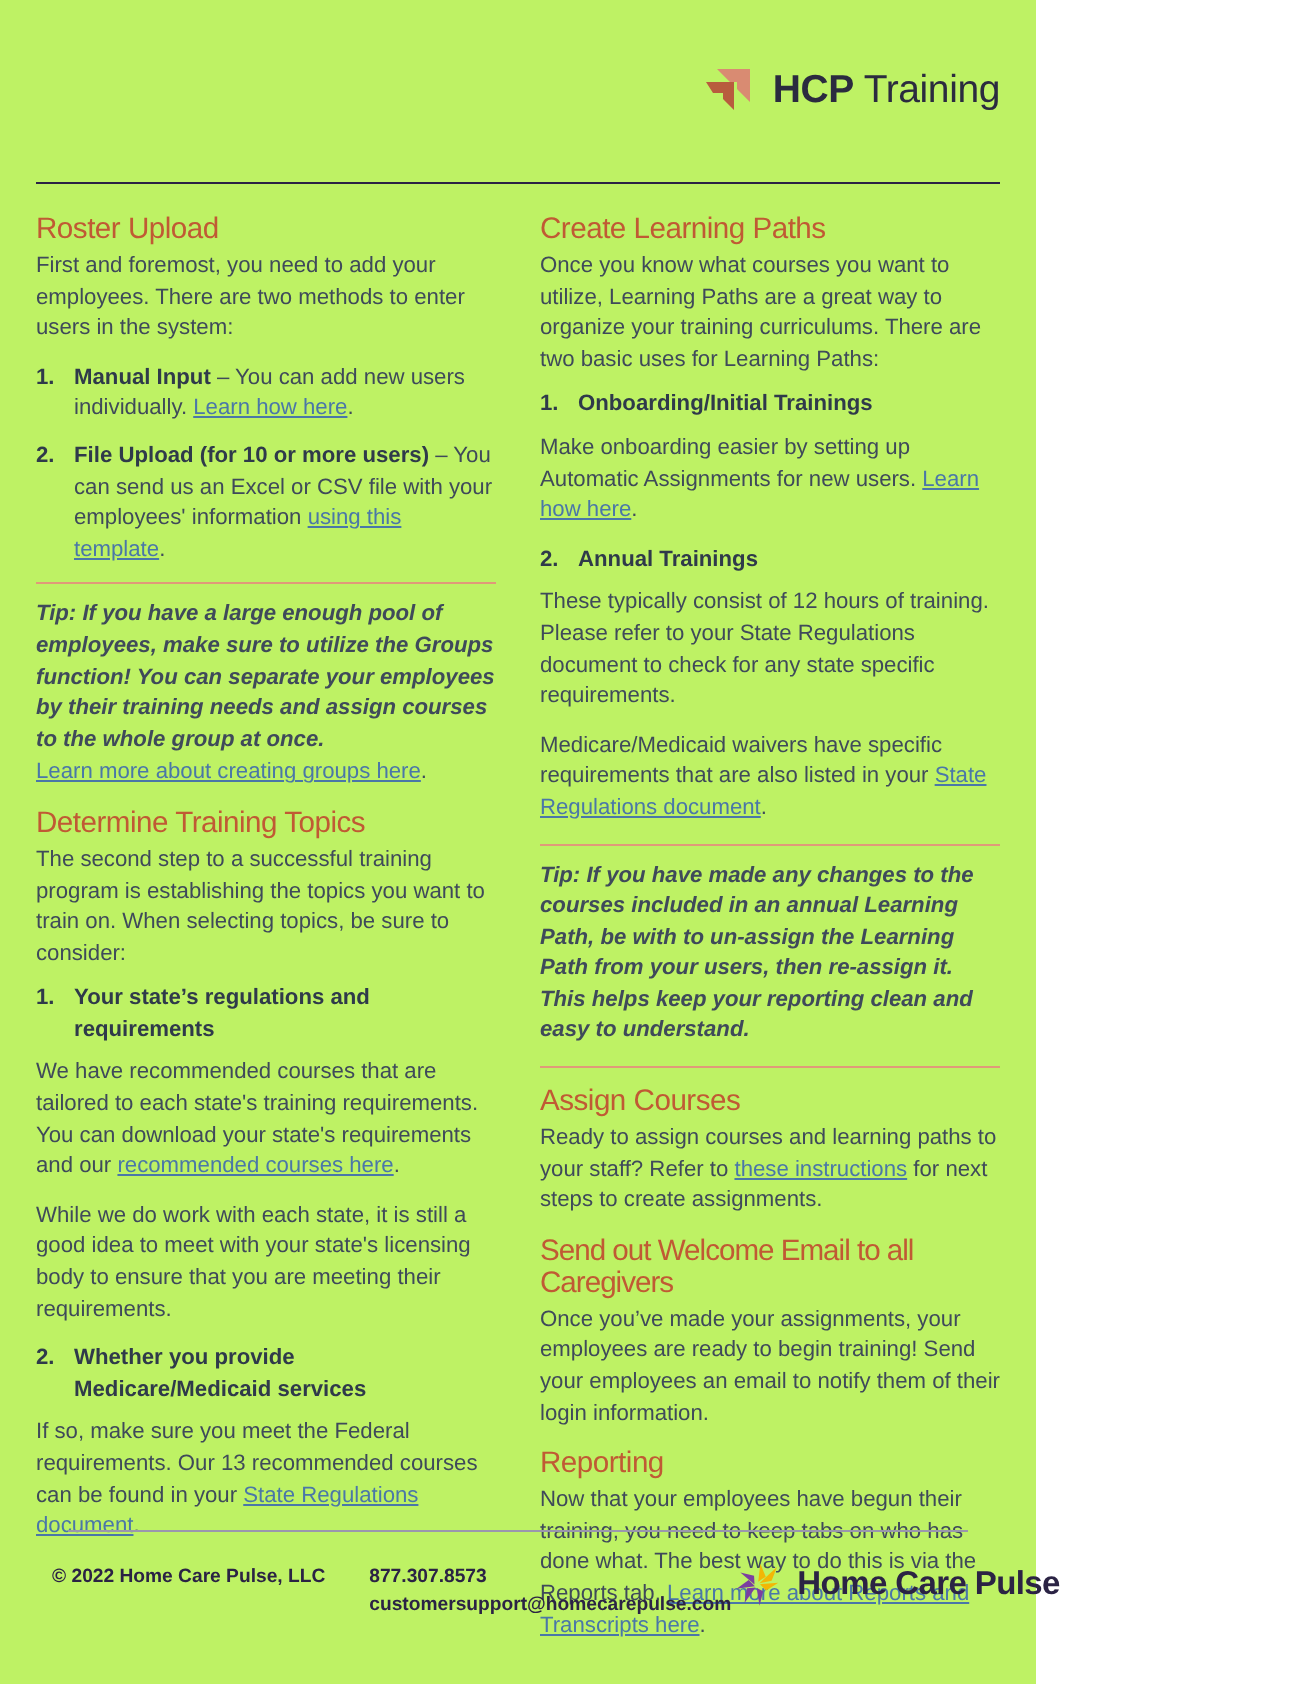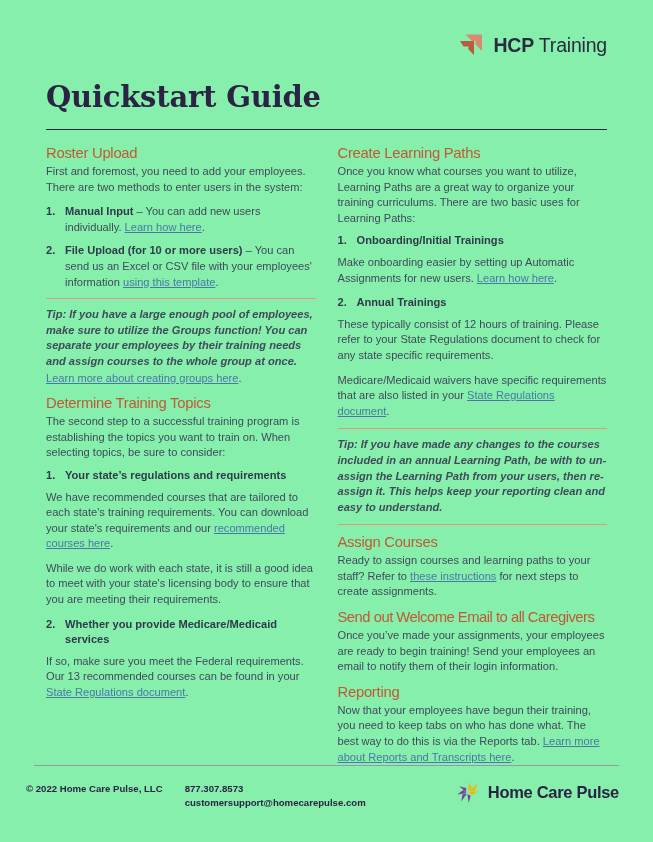--- a/index.html
+++ b/index.html
@@ -13,24 +13,24 @@
   body {
     font-family: "Liberation Sans", sans-serif;
     color: #3d4a5c;
     position: relative;
     overflow: hidden;
   }
 
   .page {
     position: absolute;
     left: 0; top: 0;
-    width: 653px;
+    width: 518px;
     height: 842px;
-    padding: 0 46px;
-    background: #86efac;
+    padding: 0 18px;
+    background: #bef264;
   }
 
   
   .header {
     height: 76px;
     display: flex;
     align-items: center;
     justify-content: flex-end;
     padding-top: 14px;
   }
@@ -200,21 +200,20 @@
   <div class="header">
     <div class="brand-hcp">
       <svg class="hcp-mark" viewBox="0 0 26 25">
         <path d="M7.5 1.5 H24 V18 L17.5 11.5 V8 H14 Z" fill="#d98b72"></path>
         <path d="M2 8 H16 V22 L10.5 16.5 V13.5 H5.5 Z" fill="#b85c3e"></path>
       </svg>
       <div class="hcp-wordmark"><span class="bold">HCP</span><span class="light"> Training</span></div>
     </div>
   </div>
 
-  <h1 class="doc-title">Quickstart Guide</h1>
   <hr class="title-rule">
 
   <div class="columns">
 
     <div class="col">
 
       <h2 class="sect">Roster Upload</h2>
       <p class="body">First and foremost, you need to add your employees. There are two methods to enter users in the system:</p>
 
       <ol class="steps">

